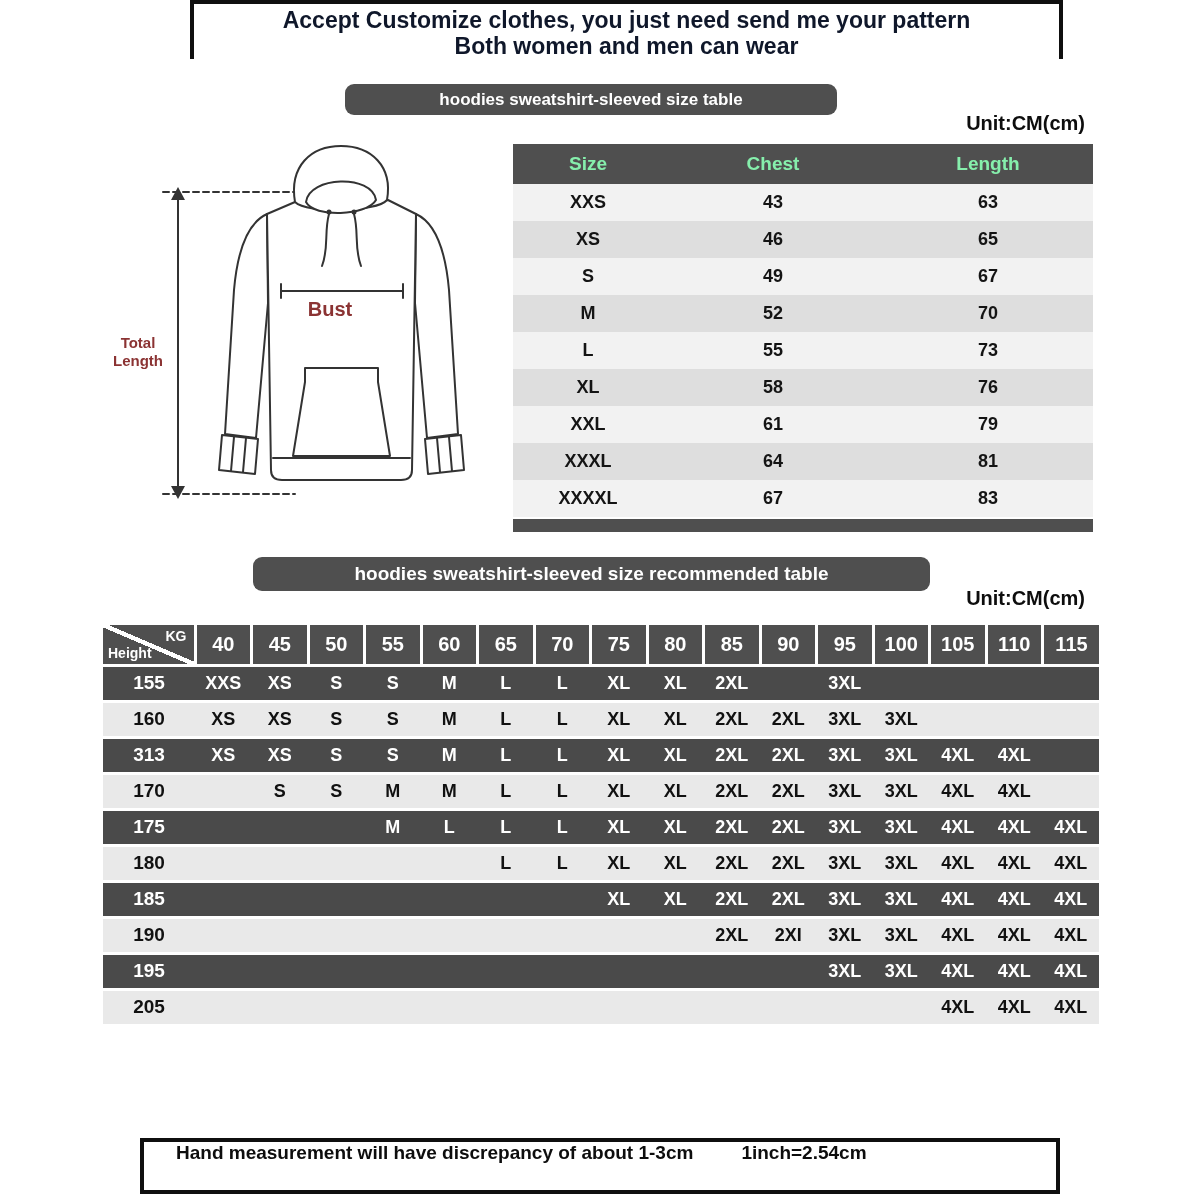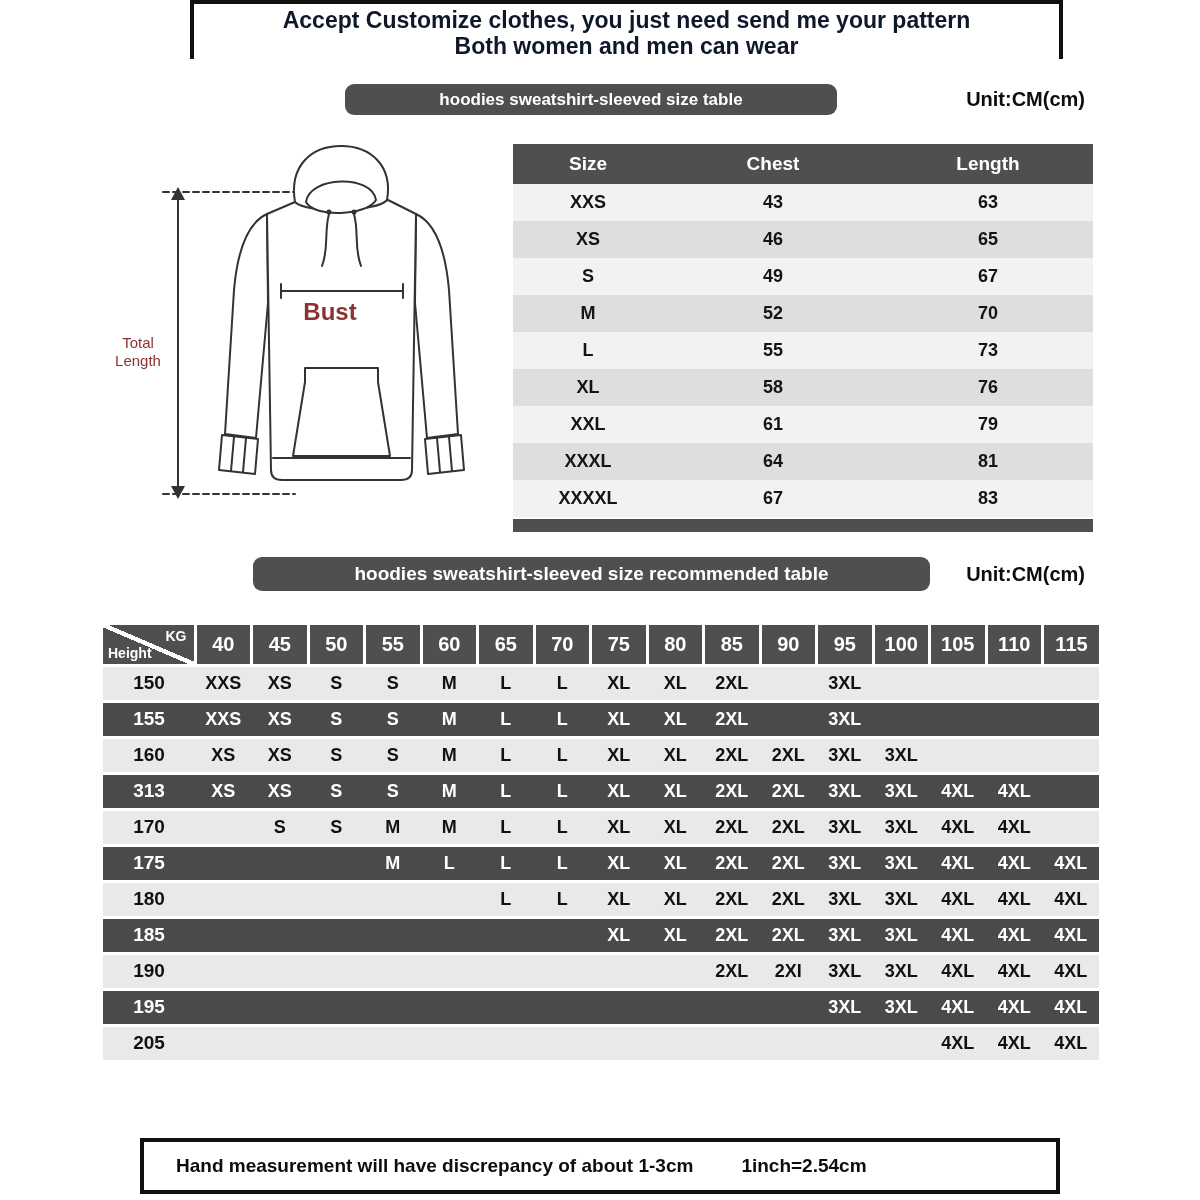--- a/index.html
+++ b/index.html
@@ -9,38 +9,38 @@
 
   
   .top-box { position:absolute; left:190px; top:0; width:873px; height:59px;
              border:4px solid #0f0f0f; border-bottom:none; text-align:center; padding-top:3px; }
   .top-box .bl { font-size:23px; font-weight:bold; line-height:26px; color:#0f172a; }
 
   
   .bar { position:absolute; background:#4f4f4f; color:#fff; font-weight:bold; text-align:center;border-radius:9px; }
   .bar1 { left:345px; top:84px; width:492px; height:31px; font-size:17px; line-height:31px; }
   .bar2 { left:253px; top:557px; width:677px; height:34px; font-size:19px; line-height:34px; }
-  .unit { position:absolute; width:190px; text-align:right; font-size:20px; font-weight:bold; color:#0d0d0d; }
+  .unit { position:absolute; width:190px; text-align:right; font-size:20px; font-weight:bold; color:#0d0d0d;margin-top:24px; }
   .unit1 { left:895px; top:88px; }
   .unit2 { left:895px; top:563px; }
 
   
   .diagram { position:absolute; left:95px; top:128px; width:420px; height:400px; }
   .bust-label { position:absolute; left:170px; top:170px; width:130px; text-align:center;
-                font-size:24px; font-weight:bold; color:#8b3333; }
+                font-size:20px; font-weight:bold; color:#8b3333; }
   .tl-label { position:absolute; left:12px; top:206px; width:62px; text-align:center;
-              font-size:15px; font-weight:normal; color:#8b3333; line-height:18px; }
+              font-size:15px; font-weight:bold; color:#8b3333; line-height:18px; }
   .ln { stroke:#333; stroke-width:2; fill:none; stroke-linejoin:round; stroke-linecap:round; }
   .fw { fill:#fff; }
 
   
   .size-wrap { position:absolute; left:513px; top:144px; width:580px; }
   table { border-collapse:collapse; }
   .size-table { width:580px; table-layout:fixed; }
-  .size-table th { background:#4f4f4f; color:#ffffff; font-size:19px; font-weight:bold; height:40px; text-align:center; }
+  .size-table th { background:#4f4f4f; color:#86efac; font-size:19px; font-weight:bold; height:40px; text-align:center; }
   .size-table td { height:37px; text-align:center; font-size:18px; font-weight:bold; color:#141414; }
   .size-table tr.r-odd td  { background:#f2f2f2; }
   .size-table tr.r-even td { background:#dedede; }
   .size-bottom-bar { width:580px; height:13px; background:#4f4f4f; margin-top:2px; }
 
   
   .matrix-wrap { position:absolute; left:103px; top:625px; width:800px; }
   .matrix { width:996px; table-layout:fixed; }
   .matrix th, .matrix td { font-weight:bold; text-align:center; overflow:hidden; white-space:nowrap; }
   .matrix thead th { background:#4f4f4f; color:#fff; font-size:20px; height:40px;
@@ -50,21 +50,21 @@
   .matrix tbody th { font-size:19px; }
   .matrix tr.light > * { background:#e9e9e9; color:#111; }
   .matrix tr.dark  > * { background:#4a4a4a; color:#fff; }
   .matrix thead th.corner { position:relative; width:92px;
       background:linear-gradient(to bottom left, #4f4f4f 47%, #ffffff 47%, #ffffff 53%, #4f4f4f 53%); }
   .corner .kg { position:absolute; top:3px; right:7px; font-size:14px; color:#fff; }
   .corner .hg { position:absolute; bottom:3px; left:5px; font-size:14px; color:#fff; }
 
   
   .footer-box { position:absolute; left:140px; top:1138px; width:920px; height:56px;
-                border:4px solid #0f0f0f; display:flex; align-items:center;
+                border:4px solid #0f0f0f; display:flex; align-items:flex-start;
                 font-size:19px; font-weight:bold; color:#0d0d0d; }
   .footer-box .note { margin-left:32px; }
   .footer-box .conv { margin-left:48px; }
 </style>
 </head>
 <body>
 
 <div class="page">
 
   <div class="top-box">
@@ -216,39 +216,20 @@
             <th>85</th>
             <th>90</th>
             <th>95</th>
             <th>100</th>
             <th>105</th>
             <th>110</th>
             <th>115</th>
           </tr>
       </thead>
       <tbody>
-          <tr class="light">
-            <th>150</th>
-            <td>XXS</td>
-            <td>XS</td>
-            <td>S</td>
-            <td>S</td>
-            <td>M</td>
-            <td>L</td>
-            <td>L</td>
-            <td>XL</td>
-            <td>XL</td>
-            <td>2XL</td>
-            <td></td>
-            <td>3XL</td>
-            <td></td>
-            <td></td>
-            <td></td>
-            <td></td>
-          </tr>
           <tr class="dark">
             <th>155</th>
             <td>XXS</td>
             <td>XS</td>
             <td>S</td>
             <td>S</td>
             <td>M</td>
             <td>L</td>
             <td>L</td>
             <td>XL</td>

